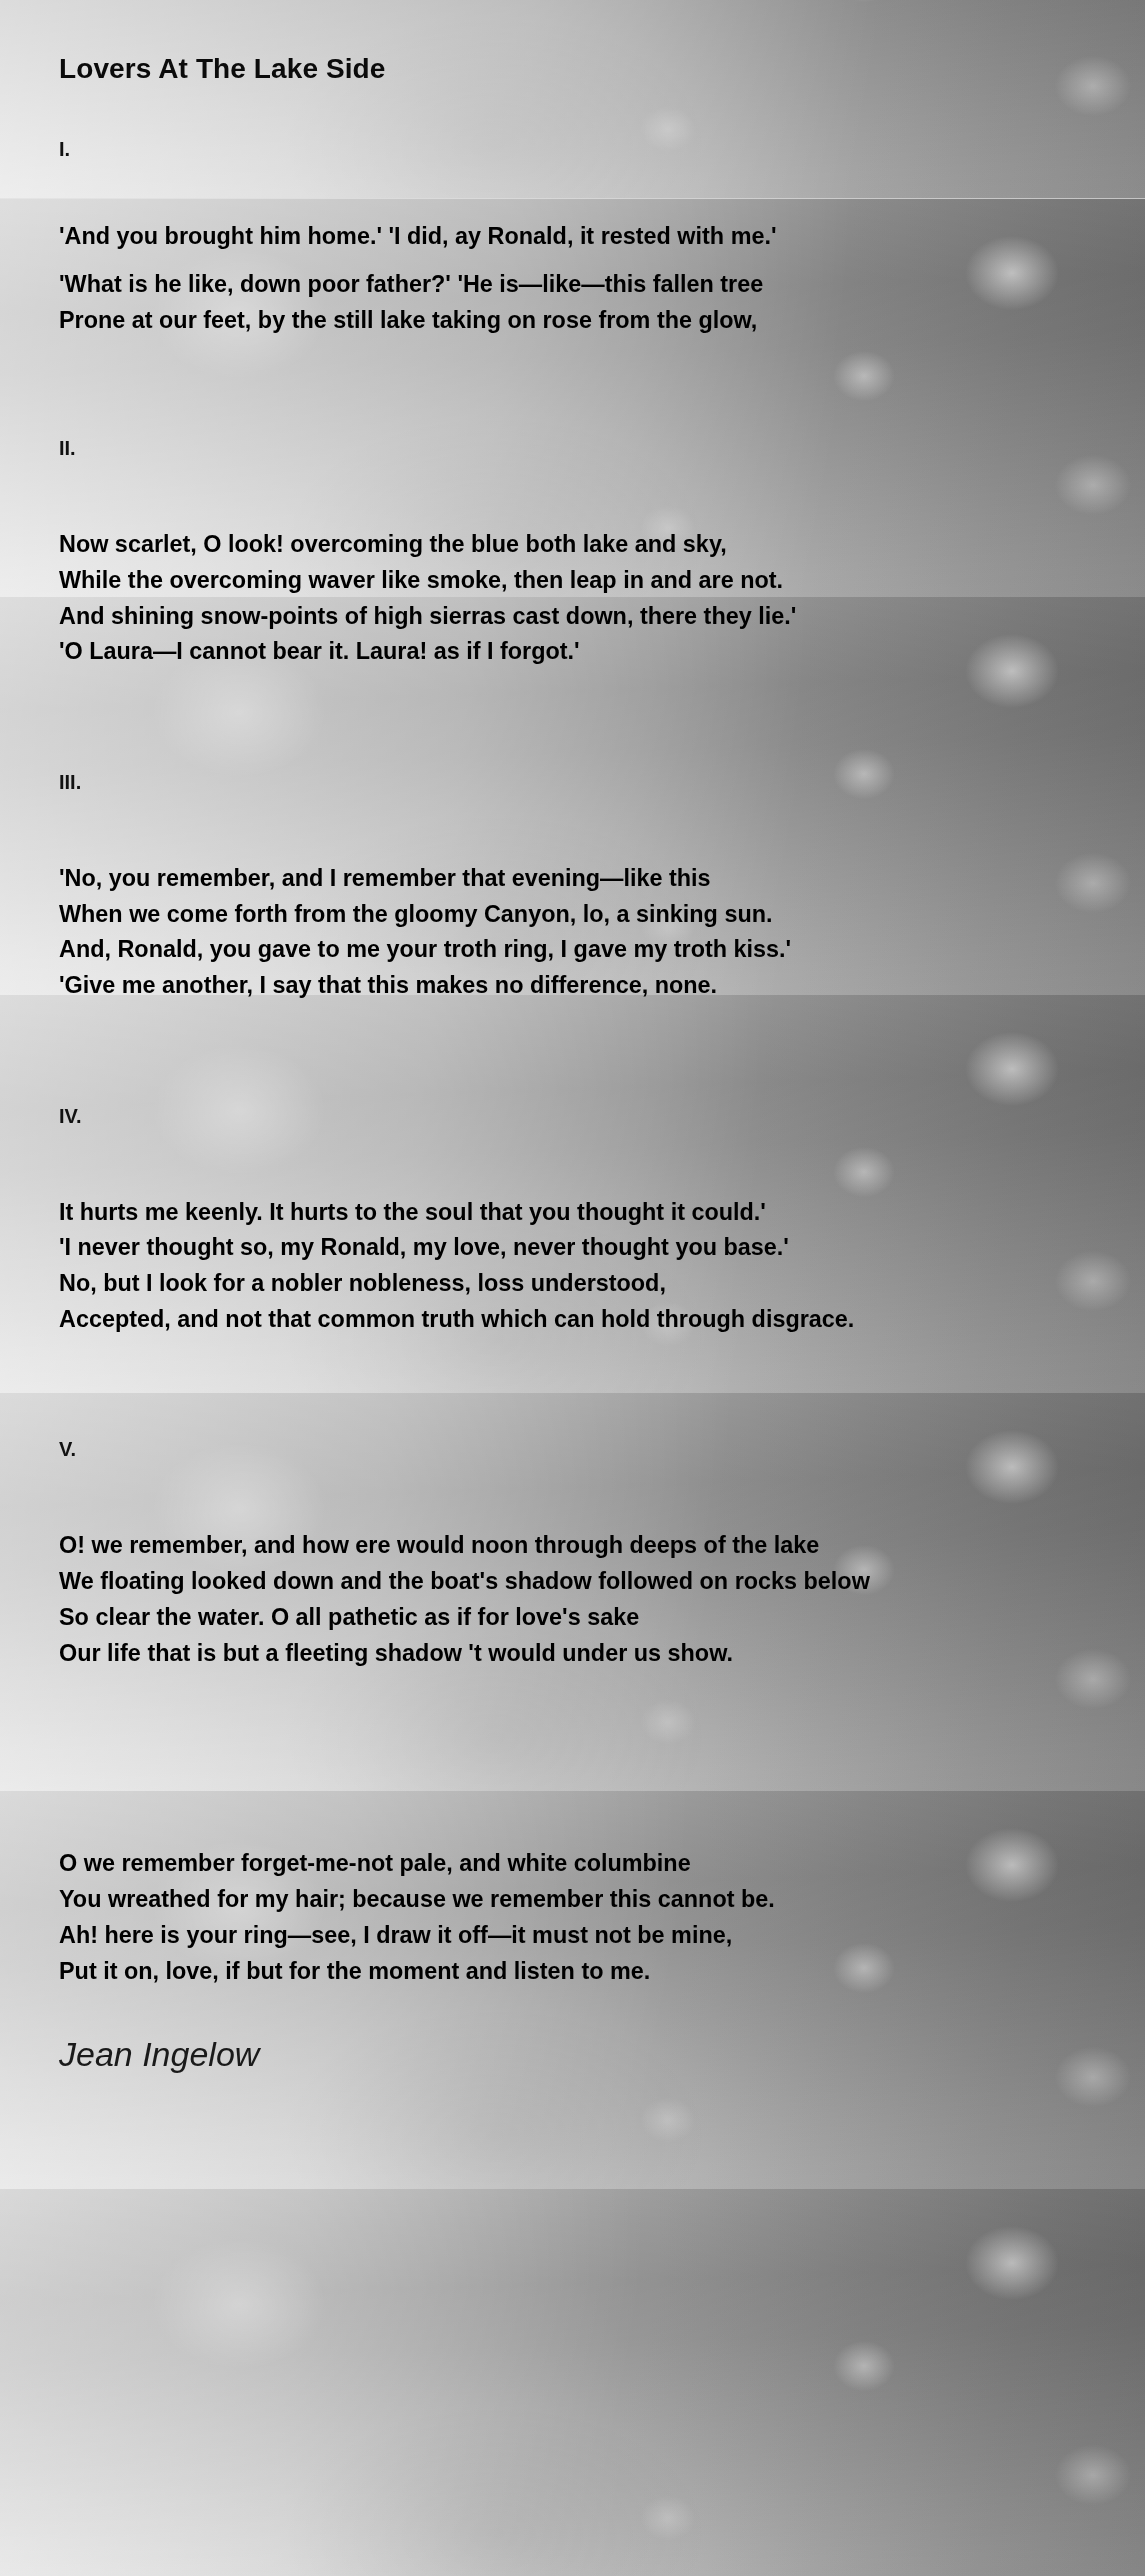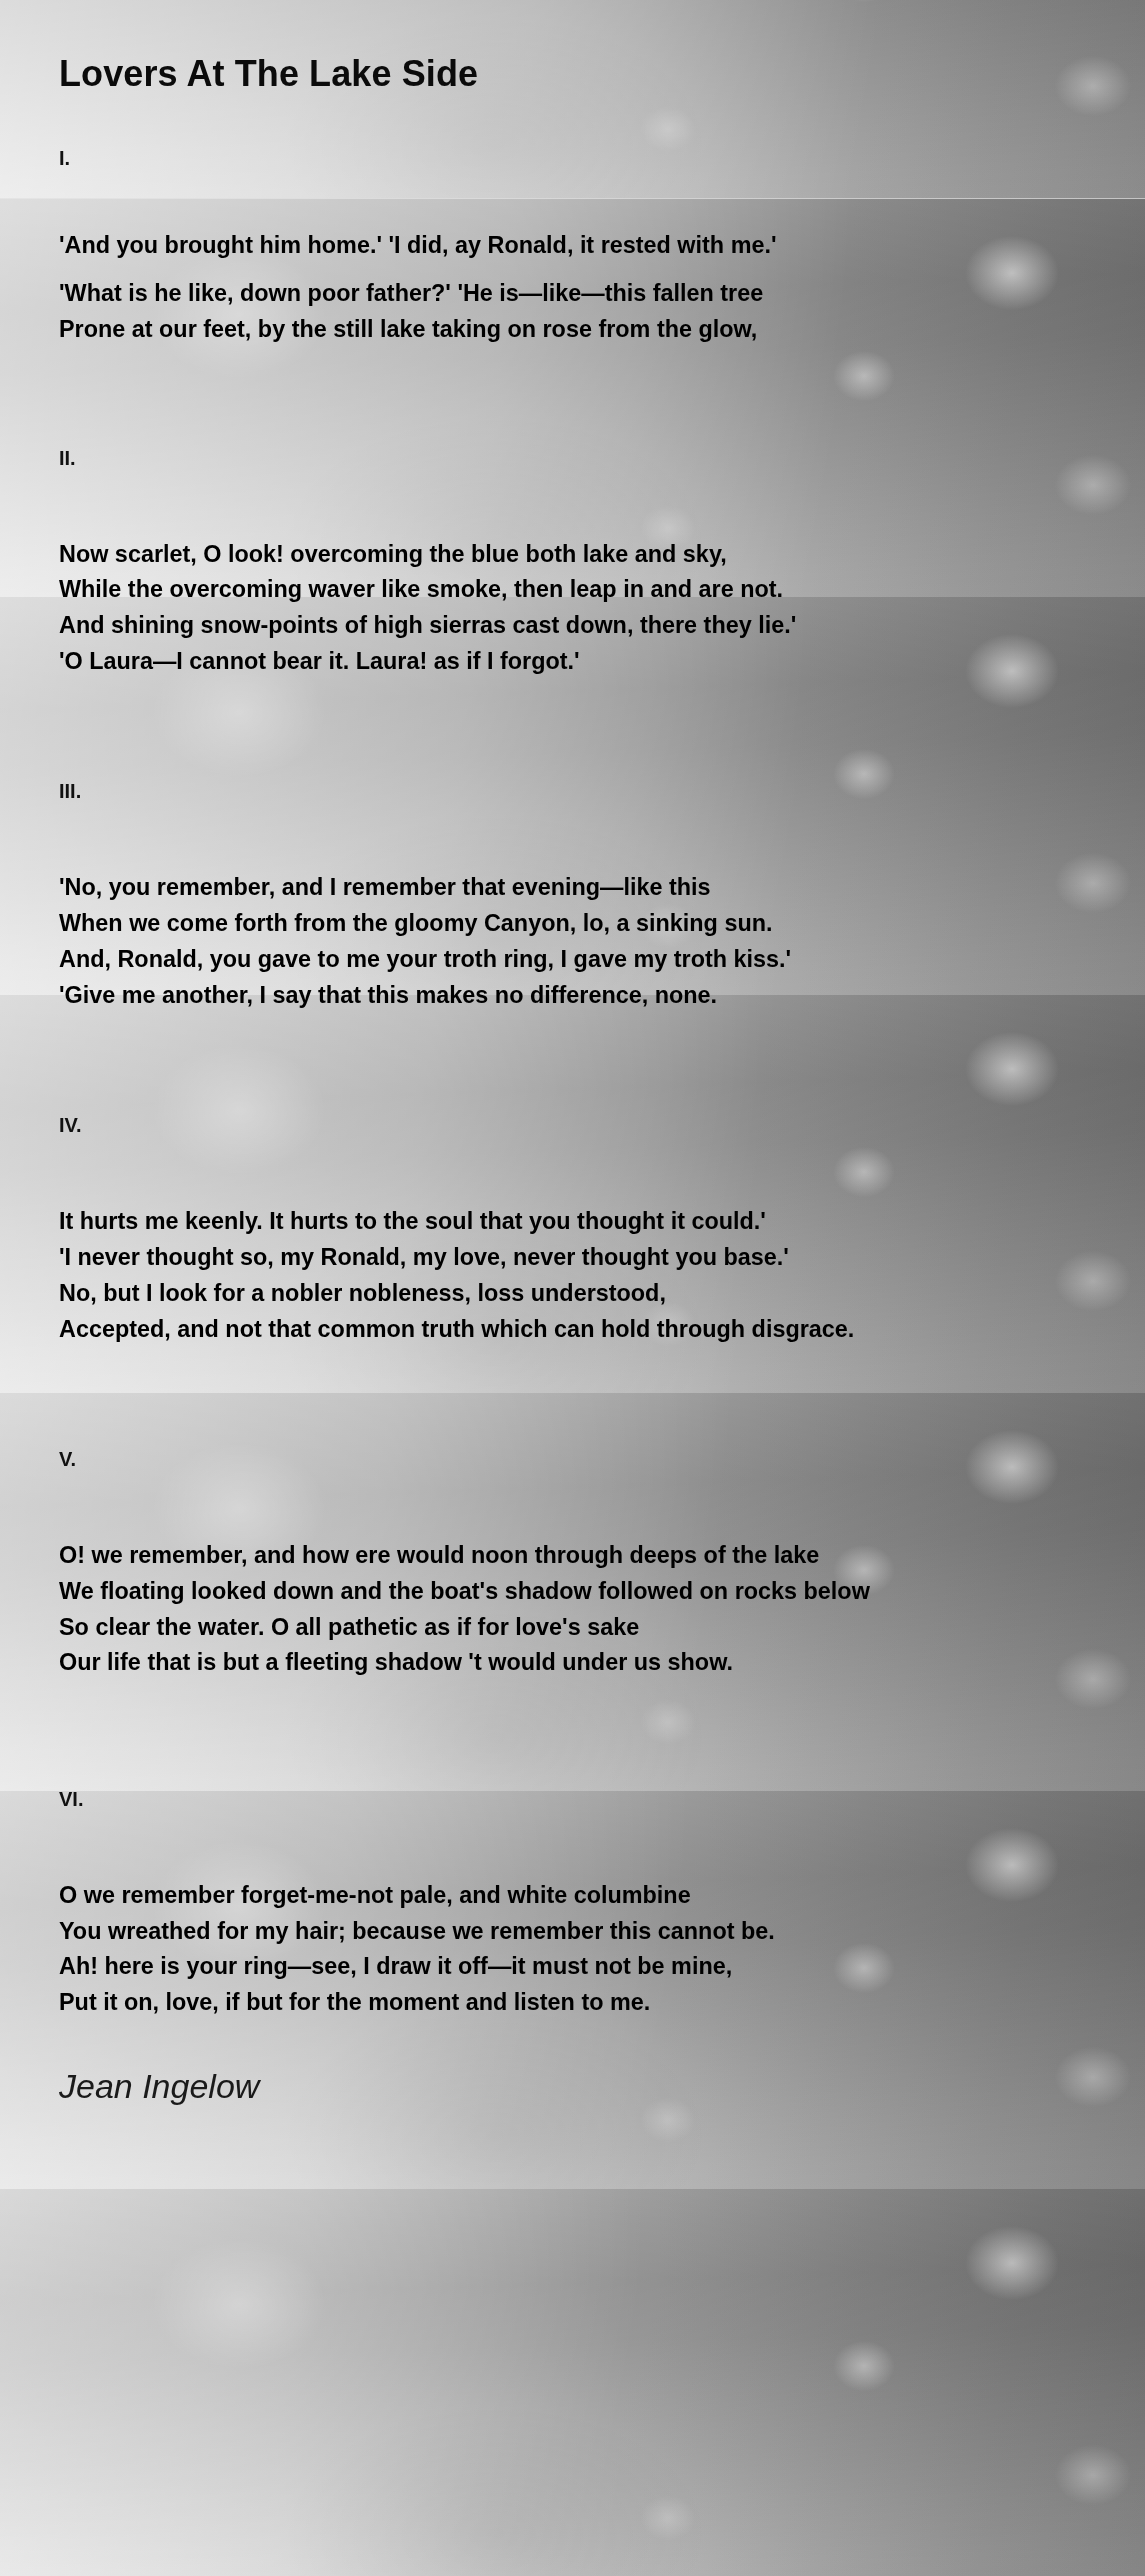--- a/index.html
+++ b/index.html
@@ -70,21 +70,21 @@
   
   .content {
     position: relative;
     z-index: 2;
     padding: 0 0 0 59px;
   }
 
   .poem-title {
     margin: 0;
     padding-top: 52px;
-    font-size: 36px;
+    font-size: 28px;
     font-weight: bold;
     color: #0b0b0b;
     letter-spacing: 0.1px;
     line-height: 1.2;
   }
 
   .stanza-block {
     margin: 0;
   }
 
@@ -197,21 +197,20 @@
       <div class="vl-gap"></div>
       <div class="verse-line">We floating looked down and the boat's shadow followed on rocks below</div>
       <div class="vl-gap"></div>
       <div class="verse-line">So clear the water. O all pathetic as if for love's sake</div>
       <div class="vl-gap"></div>
       <div class="verse-line">Our life that is but a fleeting shadow 't would under us show.</div>
     </div>
 
     <div class="sp-verse-to-numeral" style="height:113px"></div>
     <div class="stanza-block">
-      <div class="stanza-numeral">VI.</div>
       <div class="sp-numeral-to-verse" style="height:74px"></div>
       <div class="verse-line">O we remember forget-me-not pale, and white columbine</div>
       <div class="vl-gap"></div>
       <div class="verse-line">You wreathed for my hair; because we remember this cannot be.</div>
       <div class="vl-gap"></div>
       <div class="verse-line">Ah! here is your ring—see, I draw it off—it must not be mine,</div>
       <div class="vl-gap"></div>
       <div class="verse-line">Put it on, love, if but for the moment and listen to me.</div>
     </div>
 

